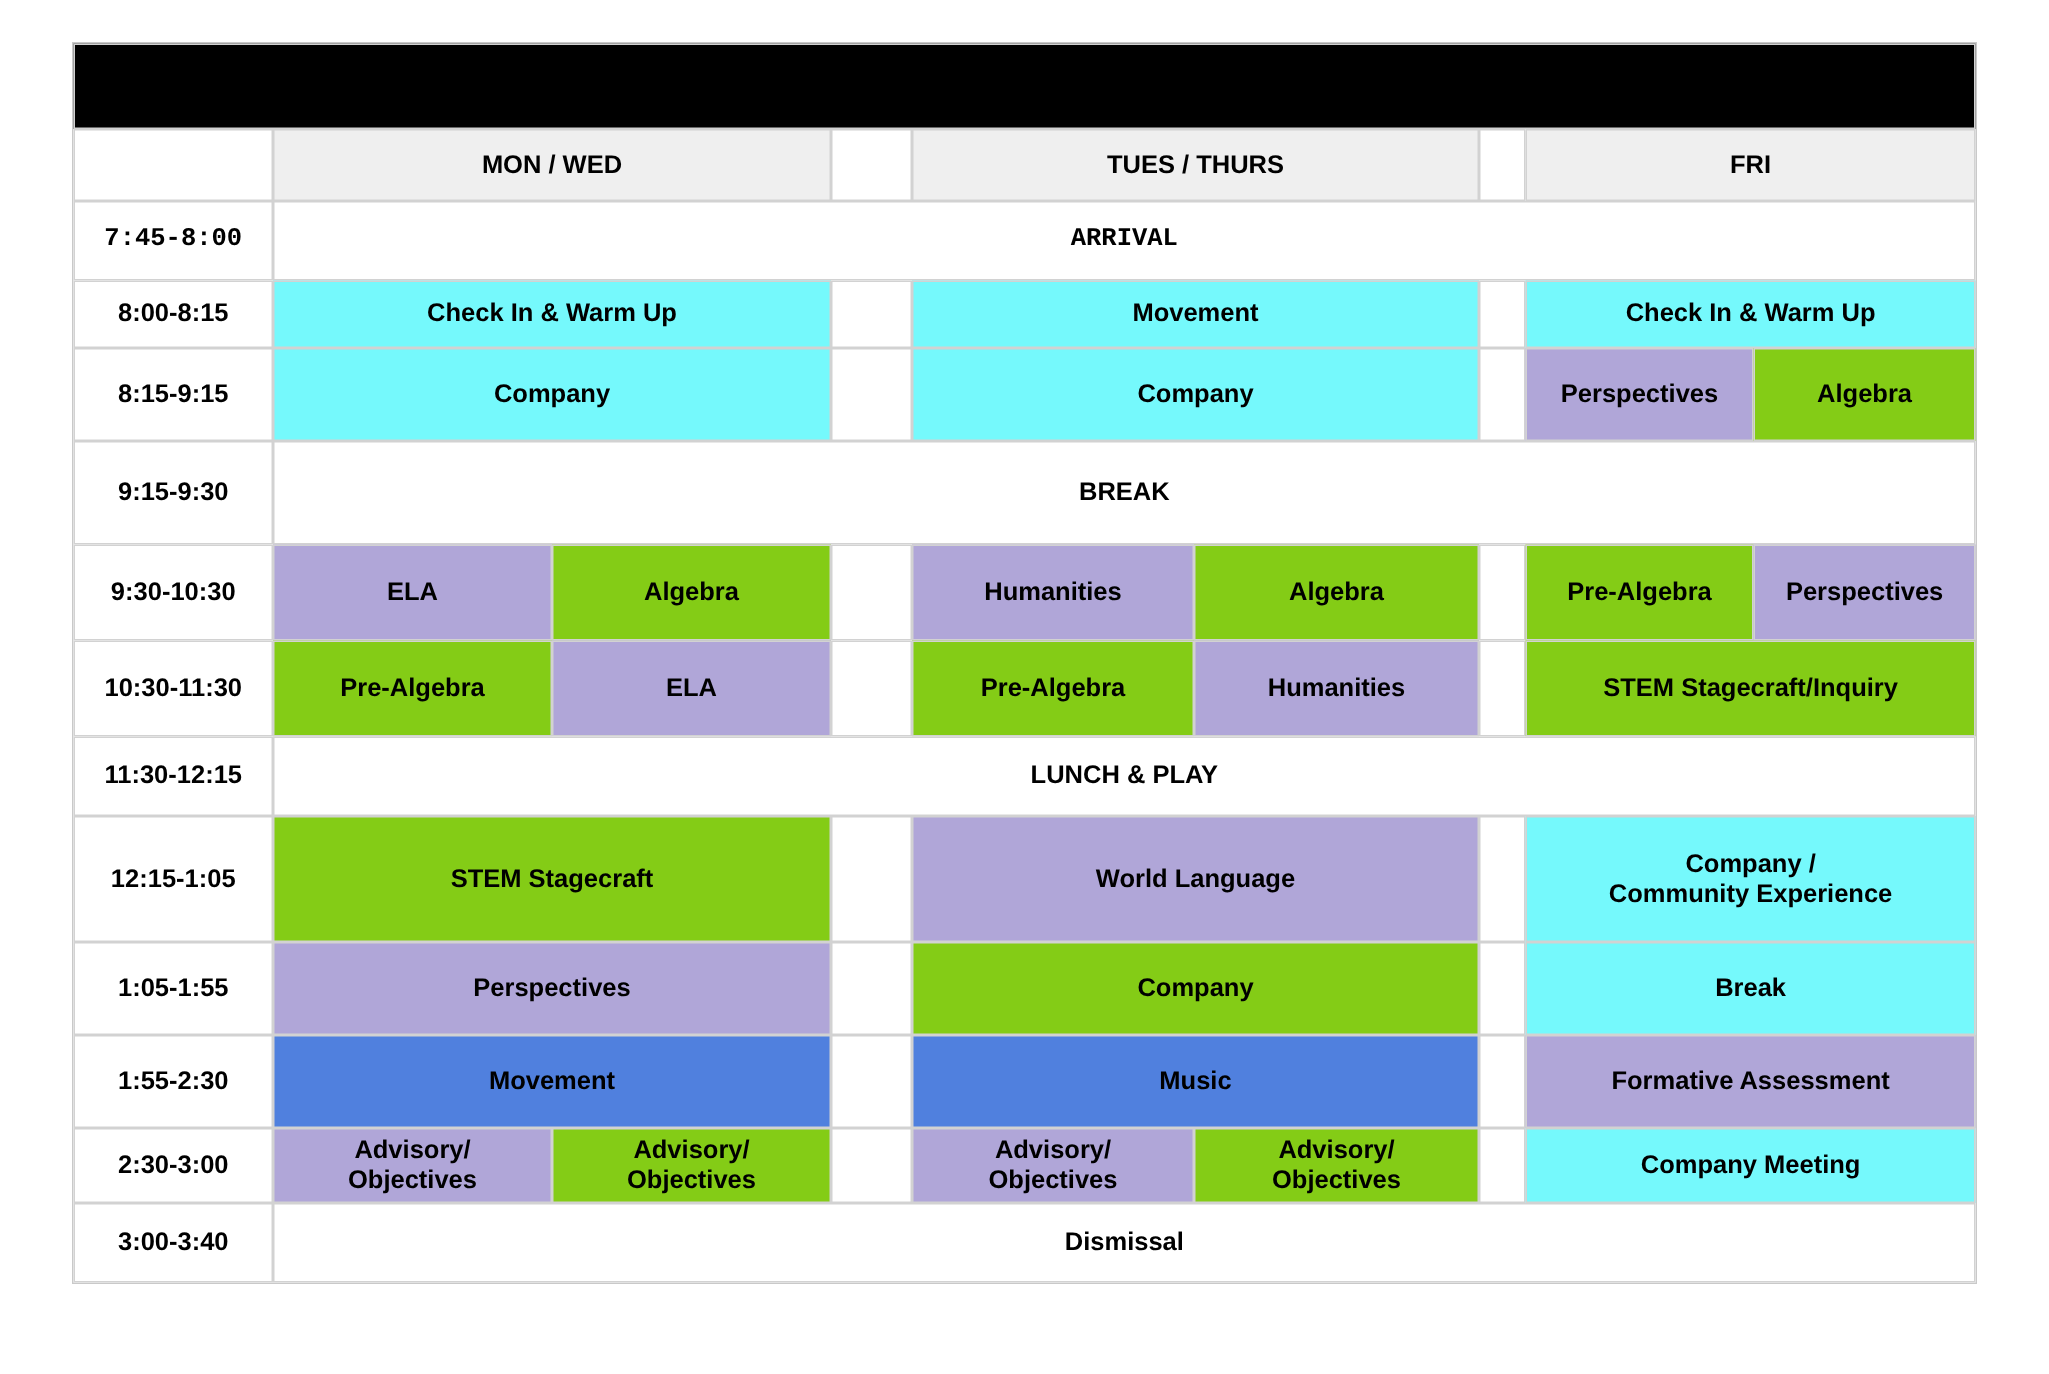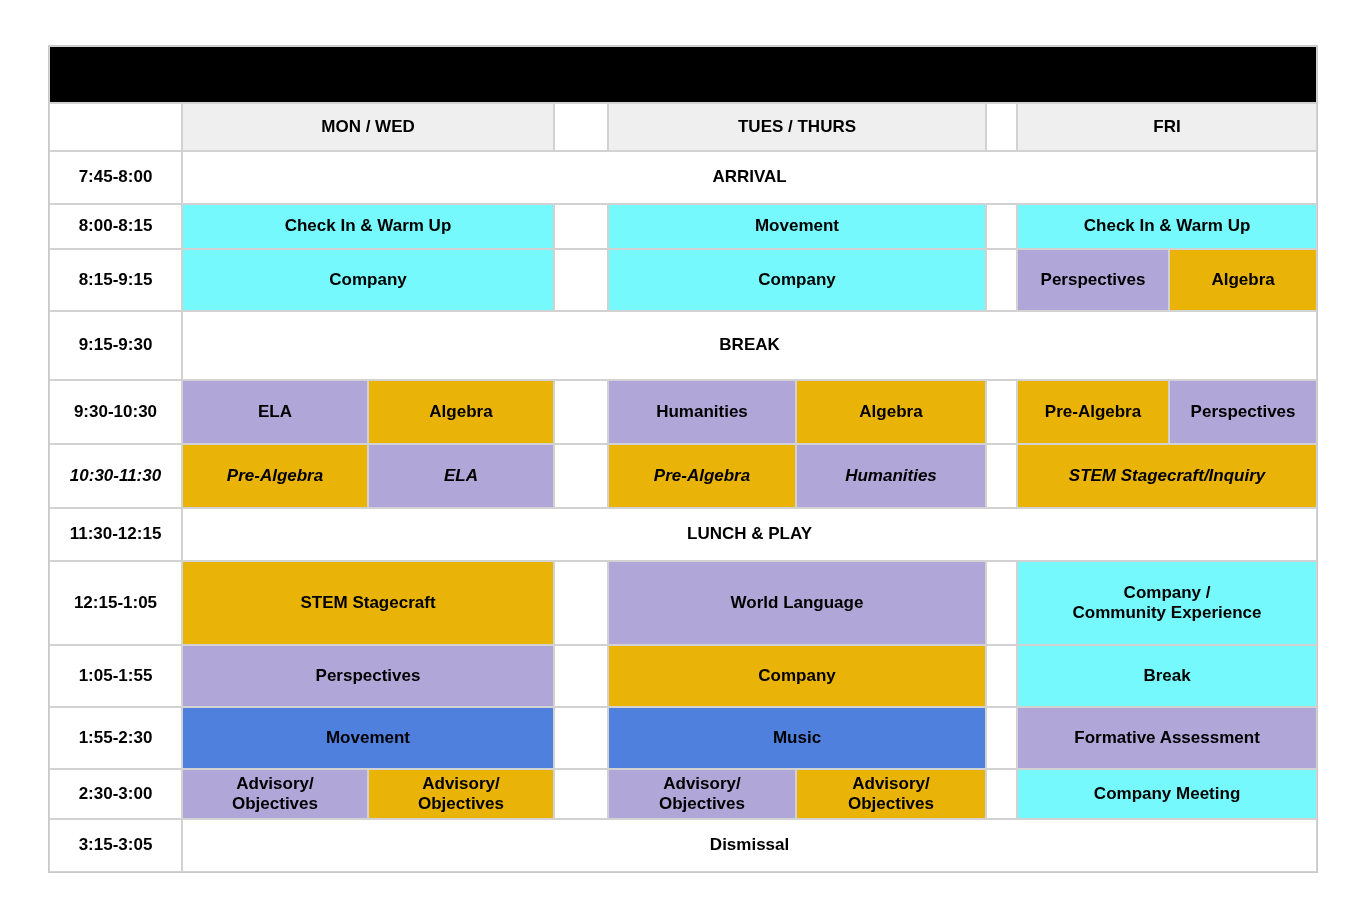--- a/index.html
+++ b/index.html
@@ -4,21 +4,21 @@
 <style>
   html,body{margin:0;padding:0;}
   body{
     width:1366px;height:916px;
     background:#ffffff;
     font-family:"Liberation Sans", sans-serif;
     -webkit-font-smoothing:antialiased;
   }
   #sched-wrap{
     position:absolute;
-    left:48px; top:45px;
+    left:48px; top:28px;
     width:1270px;
     border:1px solid #c9c9c9;
     box-sizing:border-box;
   }
   table.sched{
     border-collapse:separate;
     border-spacing:0;
     width:1268px;
     table-layout:fixed;
   }
@@ -62,21 +62,21 @@
   td.timecell.indent{ text-align:center; padding-left:0;}
   td.gapblank{ background:#ffffff; border:1px solid #d2d2d2;}
   
   td.fullrow{
     background:#ffffff;
     font-size:18px;
   }
   
   .c-cyan   { background:#75f9fc; }
   .c-purple { background:#b0a6d8; }
-  .c-green  { background:#eab308; }
+  .c-green  { background:#84cc16; }
   .c-blue   { background:#5080de; }
   .two-line{ line-height:1.22; }
 </style>
 </head>
 <body>
 
 <div id="sched-wrap">
   <table class="sched">
     <colgroup>
       <col style="width:133px">
@@ -94,21 +94,21 @@
         <td class="title-bar" colspan="9">SAMPLE ATLAS WEEKLY SCHEDULE</td>
       </tr>
       <tr>
         <td class="corner"></td>
         <td class="colhead" colspan="2">MON / WED</td>
         <td class="headgap"></td>
         <td class="colhead" colspan="2">TUES / THURS</td>
         <td class="headgap"></td>
         <td class="colhead" colspan="2">FRI</td>
       </tr>
-    <tr style="height: 53px;">
+    <tr style="height: 53px; font-family: Liberation Mono, monospace;">
           <td class="timecell">7:45-8:00</td>
           <td class="fullrow" colspan="8">ARRIVAL</td>
         </tr>
         <tr style="height: 45px;">
           <td class="timecell">8:00-8:15</td>
           <td class="c-cyan" colspan="2">Check In &amp; Warm Up</td>
           <td class="gapblank"></td>
           <td class="c-cyan" colspan="2">Movement</td>
           <td class="gapblank"></td>
           <td class="c-cyan" colspan="2">Check In &amp; Warm Up</td>
@@ -130,21 +130,21 @@
           <td class="timecell">9:30-10:30</td>
           <td class="c-purple" colspan="1">ELA</td>
           <td class="c-green" colspan="1">Algebra</td>
           <td class="gapblank"></td>
           <td class="c-purple" colspan="1">Humanities</td>
           <td class="c-green" colspan="1">Algebra</td>
           <td class="gapblank"></td>
           <td class="c-green" colspan="1">Pre-Algebra</td>
           <td class="c-purple" colspan="1">Perspectives</td>
         </tr>
-        <tr style="height: 64px; font-style: italic;">
+        <tr style="height: 64px;">
           <td class="timecell">10:30-11:30</td>
           <td class="c-green" colspan="1">Pre-Algebra</td>
           <td class="c-purple" colspan="1">ELA</td>
           <td class="gapblank"></td>
           <td class="c-green" colspan="1">Pre-Algebra</td>
           <td class="c-purple" colspan="1">Humanities</td>
           <td class="gapblank"></td>
           <td class="c-green" colspan="2">STEM Stagecraft/Inquiry</td>
         </tr>
         <tr style="height: 53px;">
@@ -179,18 +179,18 @@
           <td class="timecell">2:30-3:00</td>
           <td class="c-purple two-line" colspan="1">Advisory/<br>Objectives</td>
           <td class="c-green two-line" colspan="1">Advisory/<br>Objectives</td>
           <td class="gapblank"></td>
           <td class="c-purple two-line" colspan="1">Advisory/<br>Objectives</td>
           <td class="c-green two-line" colspan="1">Advisory/<br>Objectives</td>
           <td class="gapblank"></td>
           <td class="c-cyan" colspan="2">Company Meeting</td>
         </tr>
         <tr style="height: 53px;">
-          <td class="timecell indent">3:15-3:05</td>
+          <td class="timecell indent">3:00-3:40</td>
           <td class="fullrow" colspan="8">Dismissal</td>
         </tr>
       </tbody>
   </table>
 </div>
 
 </body></html>

